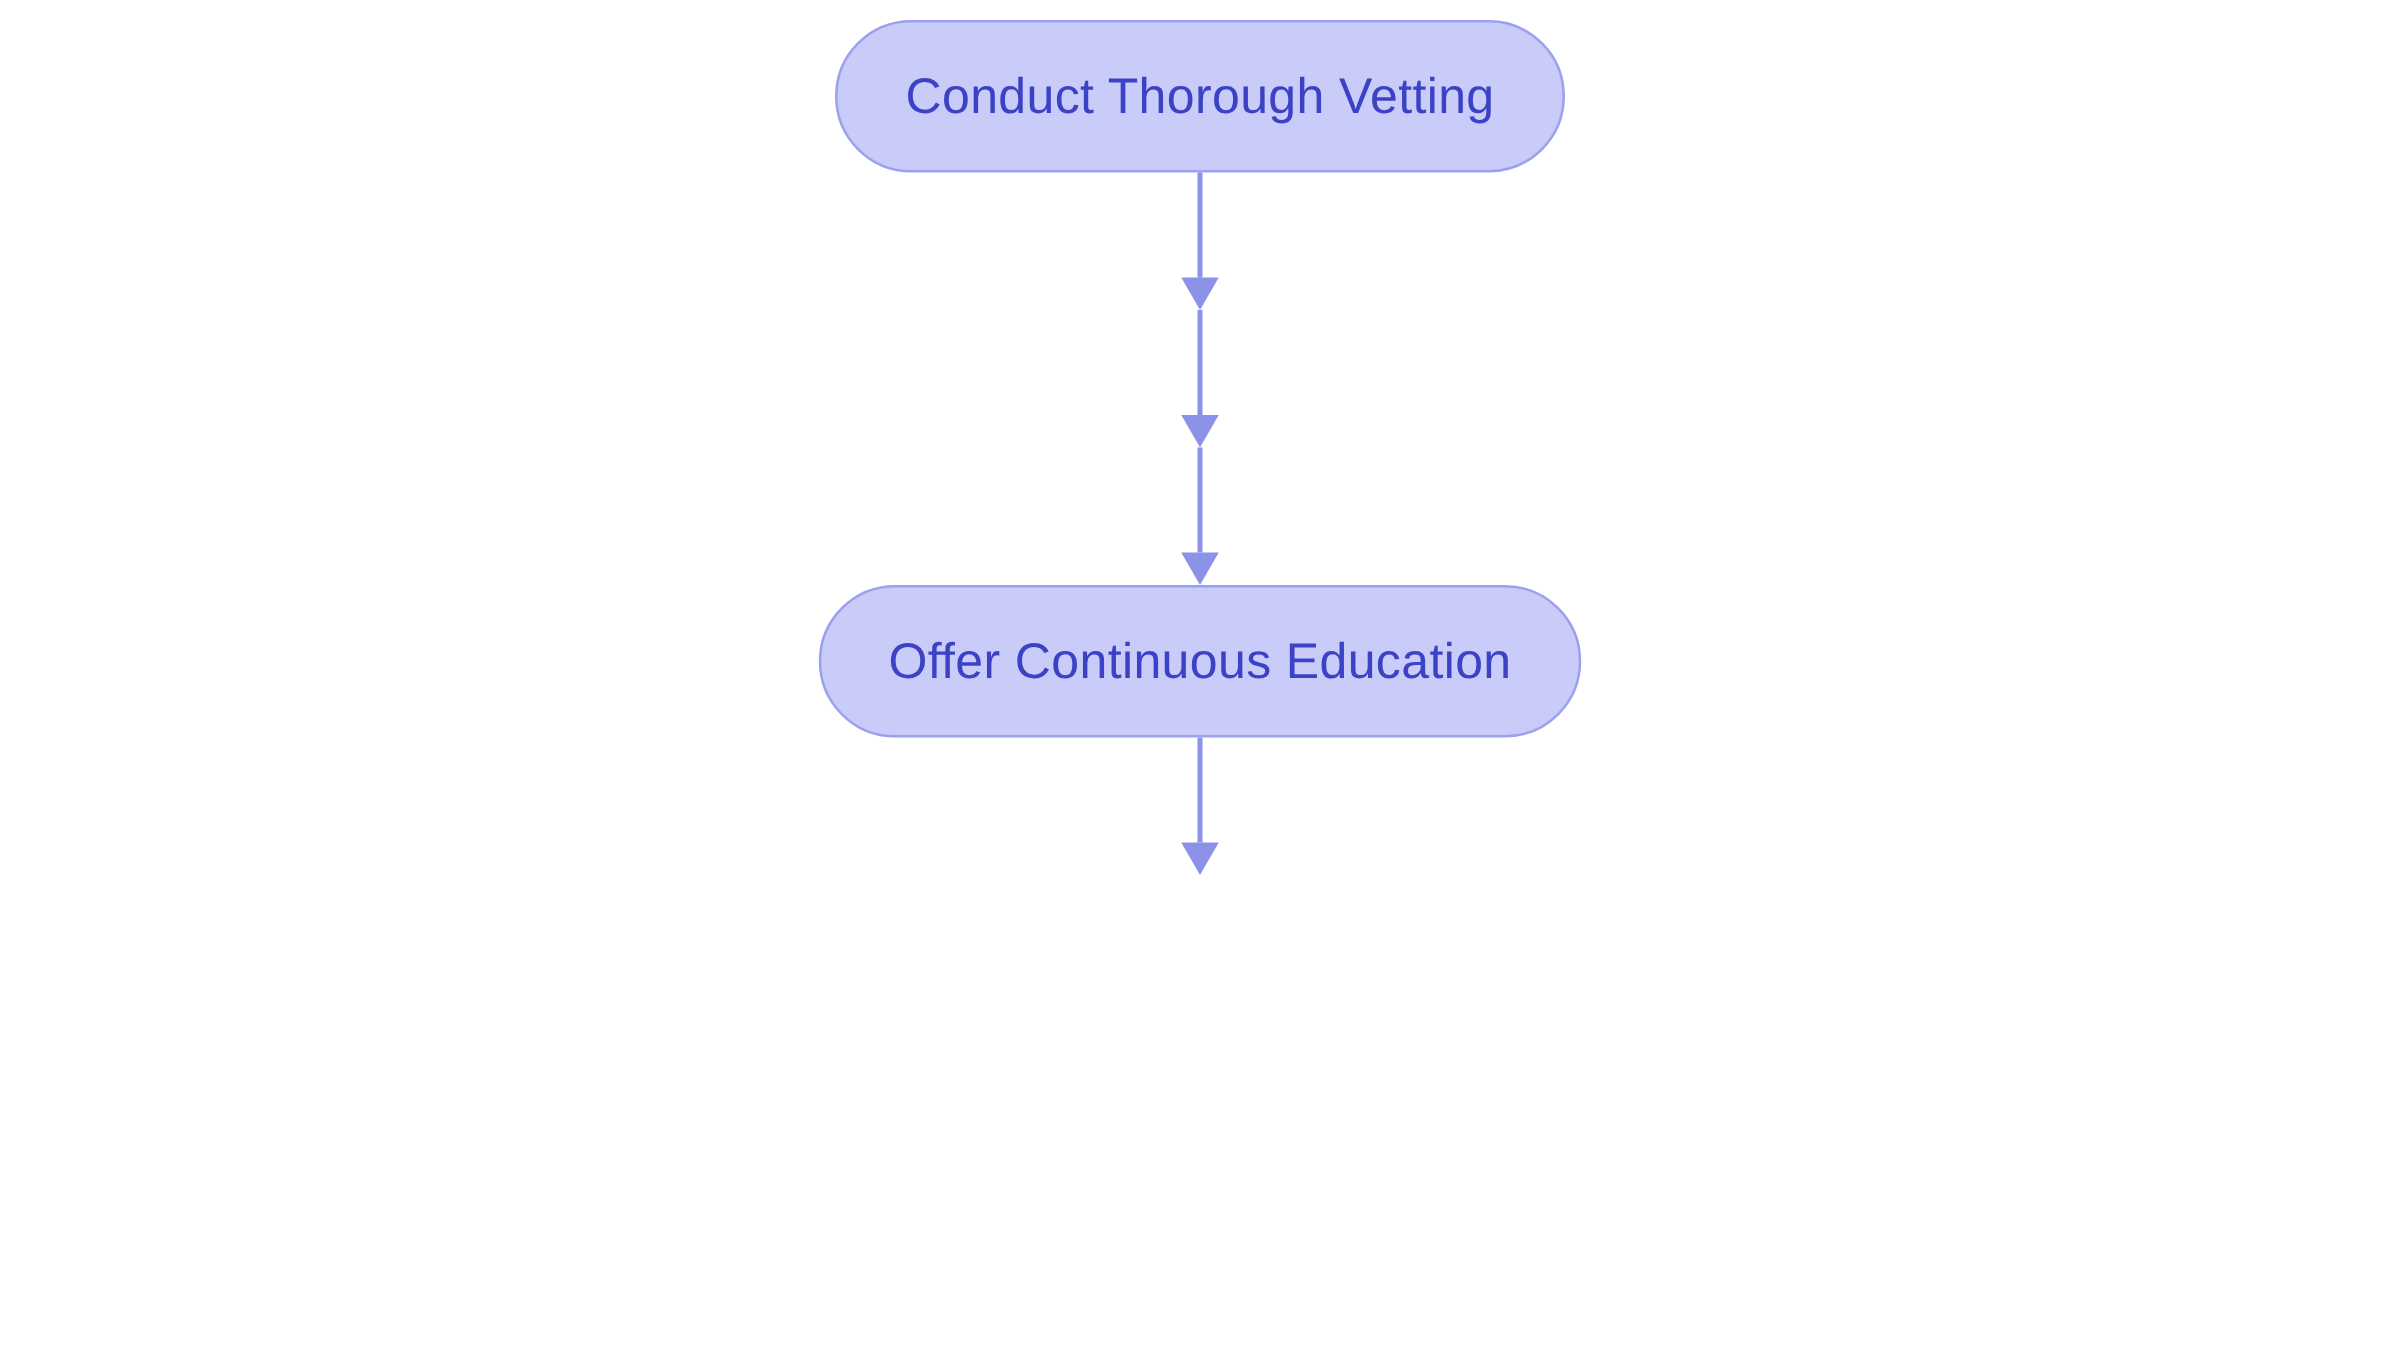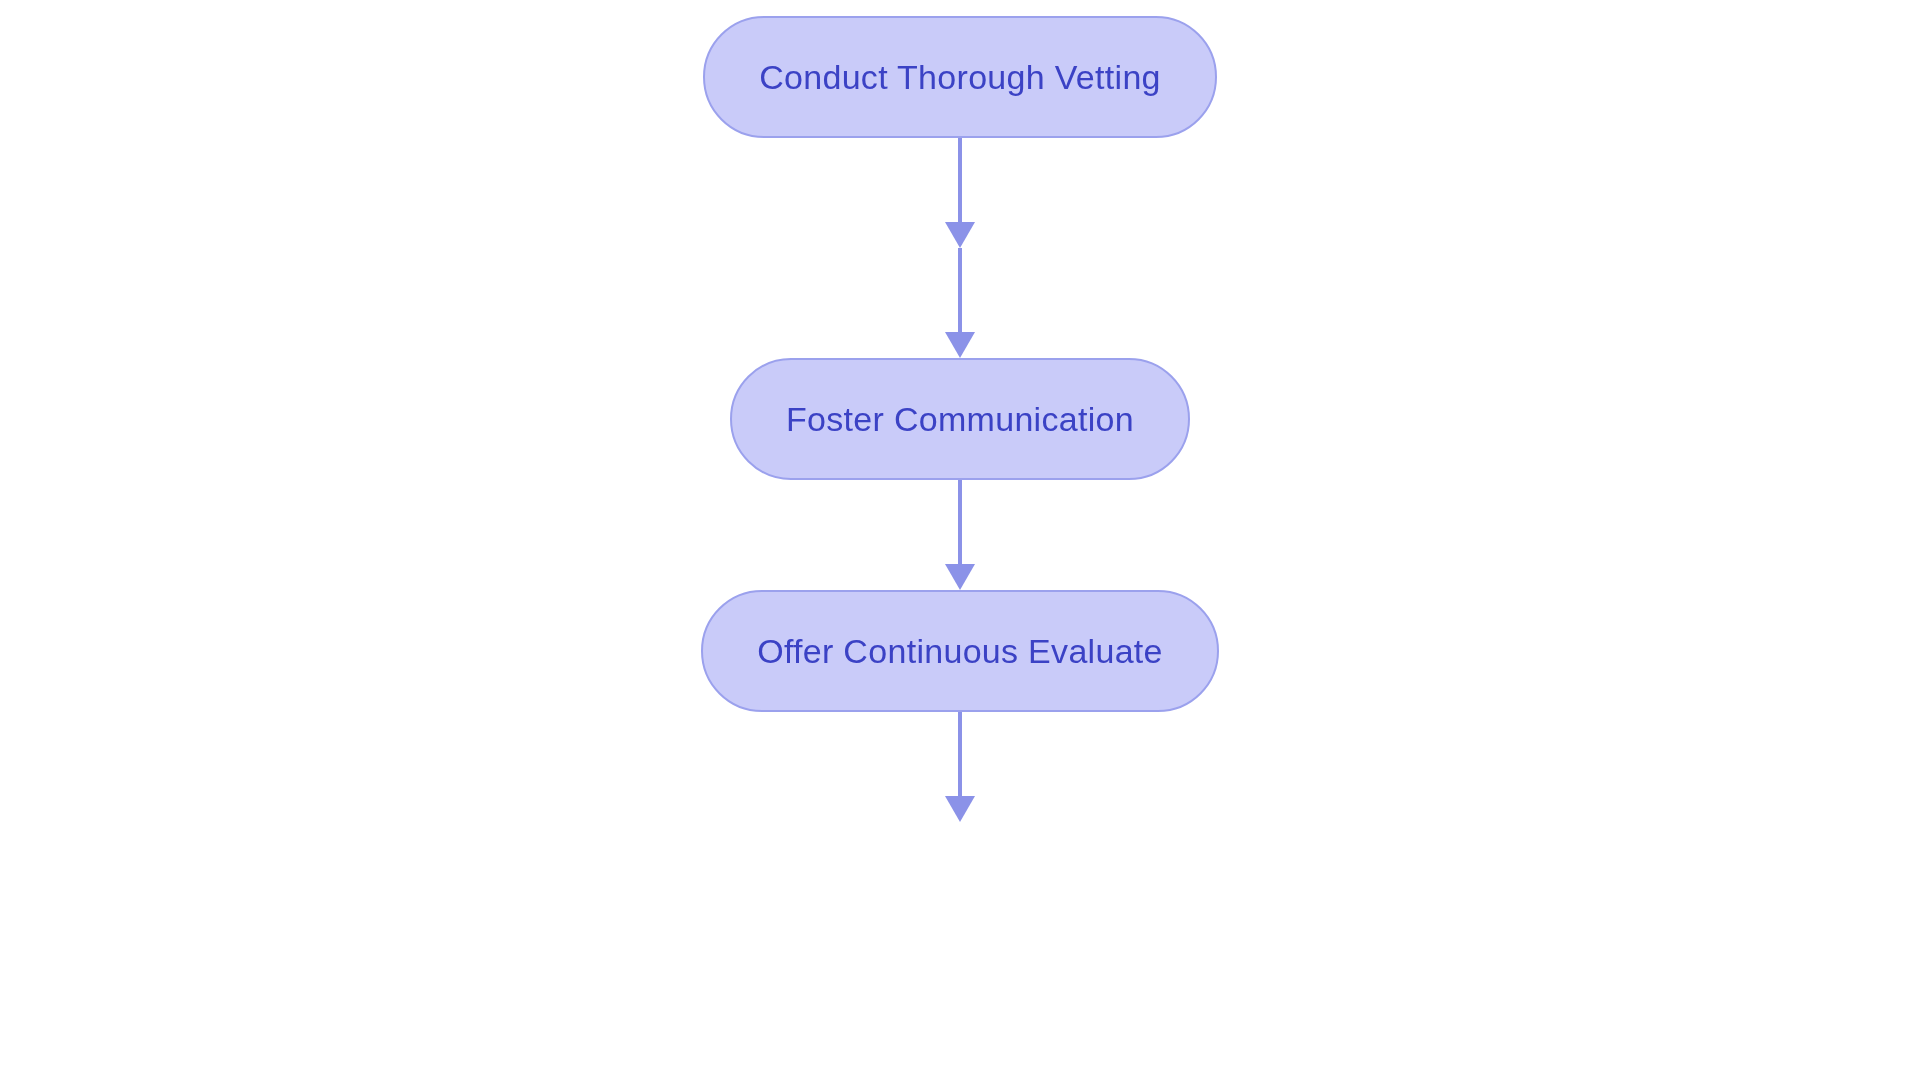--- a/index.html
+++ b/index.html
@@ -32,21 +32,21 @@
     padding: 0 54px;
     background: var(--node-fill);
     border: 2px solid var(--node-border);
     border-radius: 61px;
     display: flex;
     align-items: center;
     justify-content: center;
     cursor: default;
   }
   .node-label {
-    font-size: 34px;
+    font-size: 40px;
     line-height: 1;
     color: var(--node-text);
     letter-spacing: 0.3px;
     white-space: nowrap;
     text-align: center;
   }
   .connector {
     flex: 0 0 auto;
     height: 110px;
     width: 32px;
@@ -81,31 +81,28 @@
     <div class="connector-line"></div>
     <div class="connector-head"></div>
   </div>
 
 
   <div class="connector">
     <div class="connector-line"></div>
     <div class="connector-head"></div>
   </div>
 
-  <div class="node">
-    <span class="node-label">Foster Communication</span>
-  </div>
 
   <div class="connector">
     <div class="connector-line"></div>
     <div class="connector-head"></div>
   </div>
 
   <div class="node">
-    <span class="node-label">Offer Continuous Evaluate</span>
+    <span class="node-label">Offer Continuous Education</span>
   </div>
 
   <div class="connector">
     <div class="connector-line"></div>
     <div class="connector-head"></div>
   </div>
 
 
 </div>
 

